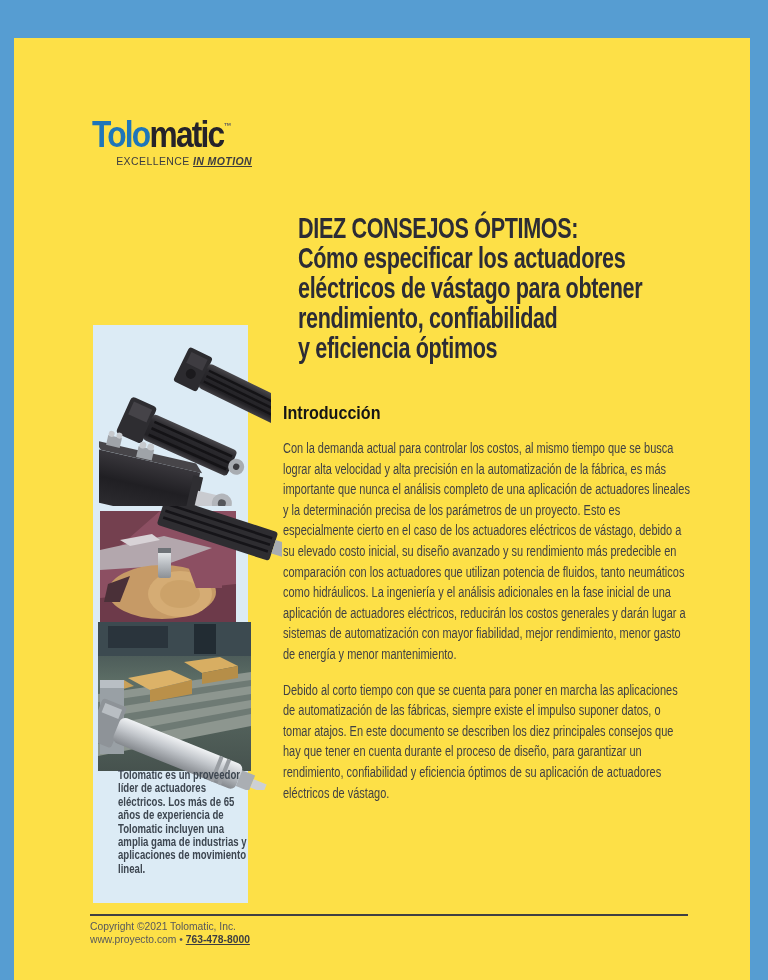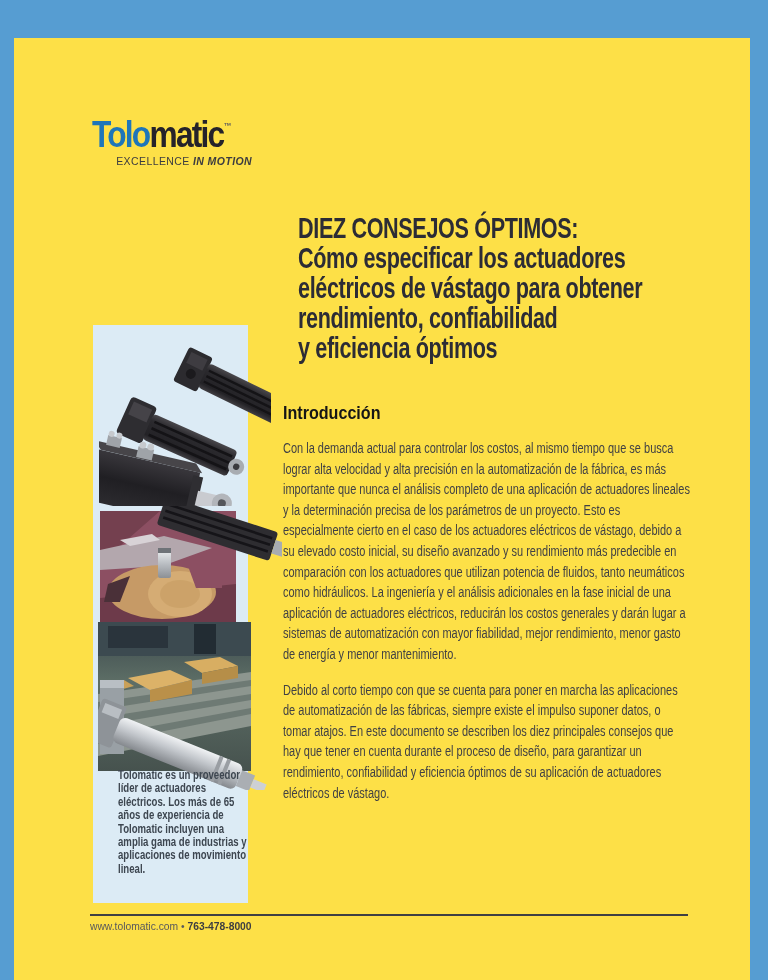--- a/index.html
+++ b/index.html
@@ -20,21 +20,21 @@
     font-size:36px;font-weight:bold;letter-spacing:-2px;white-space:nowrap;
     transform:scaleX(0.88);transform-origin:left top;line-height:40px;
   }
   .logo-blue{color:#1e76b9;}
   .logo-dark{color:#25232a;}
   .logo-tm{font-size:9px;color:#5a5a5e;letter-spacing:0;vertical-align:18px;font-weight:bold;}
   .logo-tagline{
     width:160px;text-align:right;font-size:10.5px;color:#3c3c40;
     letter-spacing:0.4px;margin-top:0px;white-space:nowrap;
   }
-  .logo-tagline .tag-bold{font-weight:bold;font-style:italic;}
+  .logo-tagline .tag-bold{font-weight:bold;font-style:italic;text-decoration:underline;}
 
   
   .side-panel{
     position:absolute;left:79px;top:287px;width:155px;height:578px;
     background:#dcebf5;
   }
   .photo{position:absolute;}
   .photo svg{display:block;}
   .caption{
     position:absolute;left:104px;top:731px;width:162px;
@@ -62,21 +62,21 @@
   .body-copy .para + .para{margin-top:15px;}
 
   
   .footer-rule{
     position:absolute;left:76px;top:876px;width:598px;height:2px;background:#3f4042;
   }
   .footer-left{
     position:absolute;left:76px;top:883px;width:300px;
     font-size:10.3px;line-height:12.6px;color:#57585c;
   }
-  .footer-left .phone{font-weight:bold;color:#3c3d41;}
+  .footer-left .phone{font-weight:bold;color:#3c3d41;text-decoration:underline;}
   .footer-right{
     position:absolute;left:374px;top:883px;width:300px;text-align:right;
     font-size:10.3px;line-height:12.6px;color:#3c3d41;
   }
   .footer-right .pagenum{color:#57585c;}
 </style>
 </head>
 <body>
 
 <div class="page">
@@ -246,18 +246,19 @@
 
   <div class="section-heading">Introducción</div>
 
   <div class="body-copy">
     <div class="para">Con la demanda actual para controlar los costos, al mismo tiempo que se busca lograr alta velocidad y alta precisión en la automatización de la fábrica, es más importante que nunca el análisis completo de una aplicación de actuadores lineales y la determinación precisa de los parámetros de un proyecto. Esto es especialmente cierto en el caso de los actuadores eléctricos de vástago, debido a su elevado costo inicial, su diseño avanzado y su rendimiento más predecible en comparación con los actuadores que utilizan potencia de fluidos, tanto neumáticos como hidráulicos. La ingeniería y el análisis adicionales en la fase inicial de una aplicación de actuadores eléctricos, reducirán los costos generales y darán lugar a sistemas de automatización con mayor fiabilidad, mejor rendimiento, menor gasto de energía y menor mantenimiento.</div>
     <div class="para">Debido al corto tiempo con que se cuenta para poner en marcha las aplicaciones de automatización de las fábricas, siempre existe el impulso suponer datos, o tomar atajos. En este documento se describen los diez principales consejos que hay que tener en cuenta durante el proceso de diseño, para garantizar un rendimiento, confiabilidad y eficiencia óptimos de su aplicación de actuadores eléctricos de vástago.</div>
   </div>
 
   <div class="footer-rule"></div>
   <div class="footer-left">
+    <div>Copyright ©2021 Tolomatic, Inc.</div>
     <div>
-      <span>www.tolomatic.com</span><span> • </span><span class="phone">763-478-8000</span>
+      <span>www.proyecto.com</span><span> • </span><span class="phone">763-478-8000</span>
     </div>
   </div>
 
 </div>
 
 </body></html>

